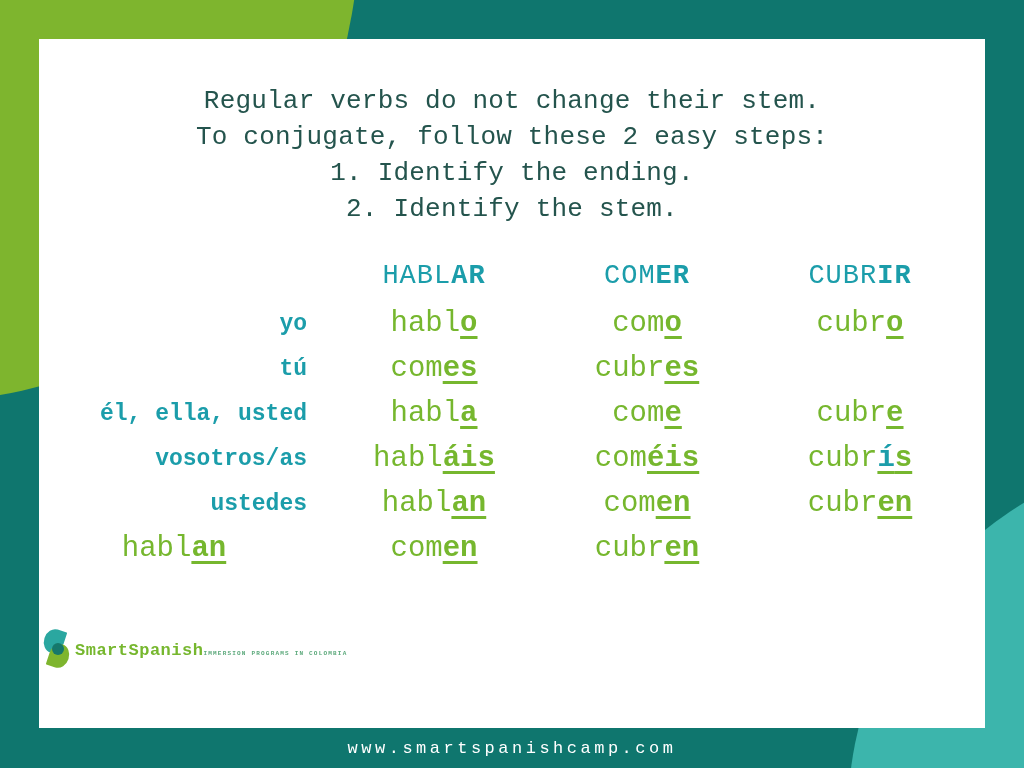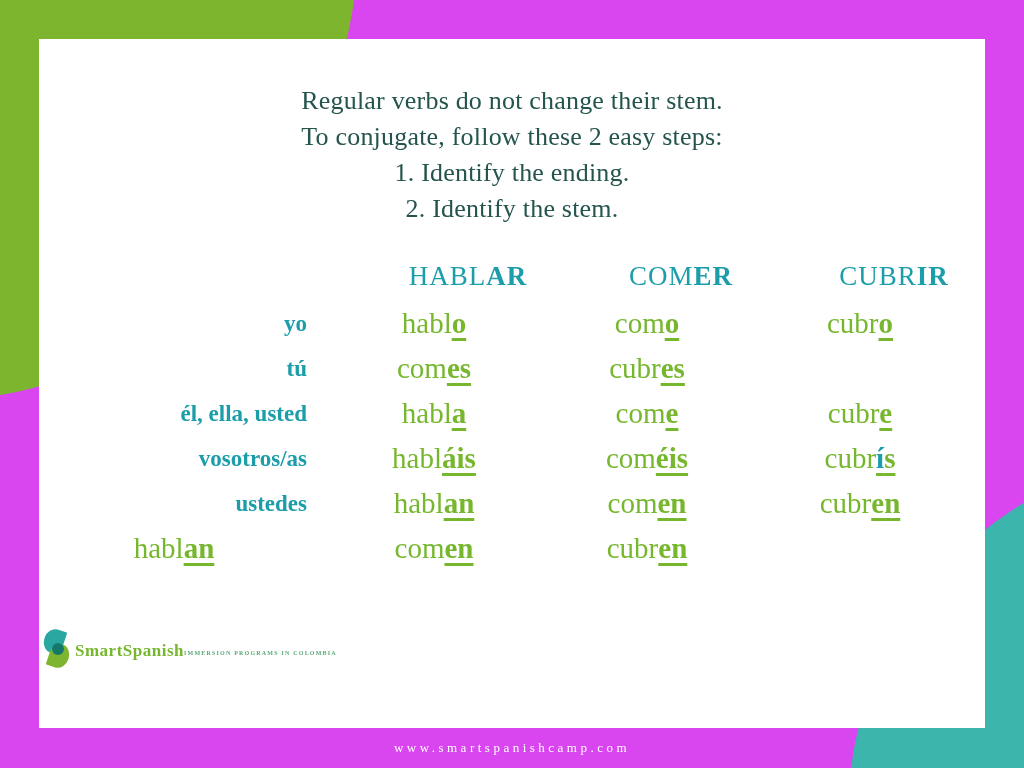--- a/index.html
+++ b/index.html
@@ -1,29 +1,29 @@
 <!DOCTYPE html>
 <html><head>
 <meta charset="utf-8">
 <style>
   html,body{margin:0;padding:0;}
-  .page{position:relative;width:1024px;height:768px;background:#d946ef;overflow:hidden;
-        font-family:Liberation Serif, serif;}
+  .page{position:relative;width:1024px;height:768px;background:#0f766e;overflow:hidden;
+        font-family:Liberation Mono, monospace;}
   .blob-green{position:absolute;left:-480px;top:-560px;width:840px;height:960px;
         border-radius:50%;background:#7eb52e;}
   .blob-teal{position:absolute;left:848px;top:450px;width:730px;height:730px;
         border-radius:50%;background:#3cb5ac;}
   .card{position:absolute;left:39px;top:39px;width:946px;height:689px;background:#ffffff;}
 
   .instructions{position:absolute;left:0;top:44px;width:100%;text-align:center;
         color:#24544d;font-size:26px;line-height:36px;font-weight:normal;letter-spacing:.2px;}
 
   .table{position:absolute;left:0;top:212px;width:946px;}
   .trow{display:grid;grid-template-columns:270px 250px 176px 250px;align-items:center;height:45px;}
-  .trow.header-row{height:50px;padding-left:34px;}
+  .trow.header-row{height:50px;}
   .vheader{text-align:center;color:#1b9daa;font-size:27px;letter-spacing:1px;font-weight:normal;}
   .vheader .ending{font-weight:bold;}
   .pronoun{text-align:right;color:#1b9daa;font-weight:bold;font-size:23px;padding-right:2px;}
   .form{text-align:center;font-size:29px;color:#76b72e;font-weight:normal;white-space:nowrap;}
   .form .ending{font-weight:bold;text-decoration:underline;
         text-decoration-thickness:2.5px;text-underline-offset:5px;}
   .form .hl{color:#1b9daa;}
 
   .logo{position:absolute;left:0;top:590px;width:100%;display:flex;flex-direction:row;
         align-items:center;}
@@ -32,21 +32,21 @@
   .leaf.teal-leaf{background:#2aa7a0;left:5px;top:0;border-radius:62% 4% 62% 62%;
         transform:rotate(18deg);}
   .leaf.green-leaf{background:#7eb52e;left:10px;top:15px;border-radius:62% 4% 62% 62%;
         transform:rotate(198deg);}
   .leaf-overlap{position:absolute;left:13px;top:14px;width:12px;height:12px;border-radius:50%;
         background:#15786b;}
   .logo-line{color:#76b72e;font-weight:bold;font-size:17px;line-height:16px;letter-spacing:.5px;}
   .logo-tagline{margin-top:4px;color:#5aa87a;font-size:6px;letter-spacing:1.2px;font-weight:bold;}
 
   .footer{position:absolute;left:0;top:728px;width:1024px;height:40px;display:flex;
-        align-items:center;justify-content:center;color:#ffffff;font-size:13px;
+        align-items:center;justify-content:center;color:#ffffff;font-size:17px;
         letter-spacing:3.5px;text-align:center;}
 </style>
 </head>
 <body>
 
 <div class="page">
   <div class="blob-green"></div>
   <div class="blob-teal"></div>
 
   <div class="card">

